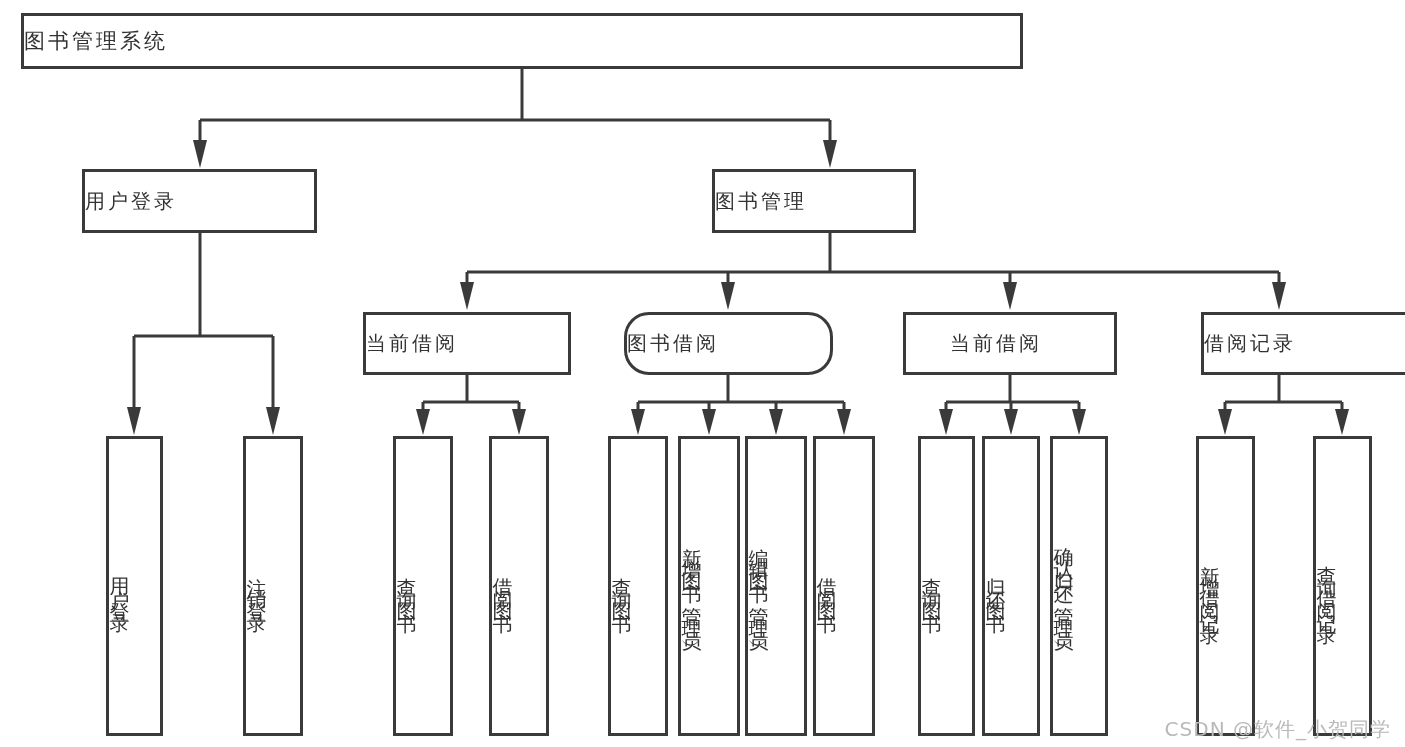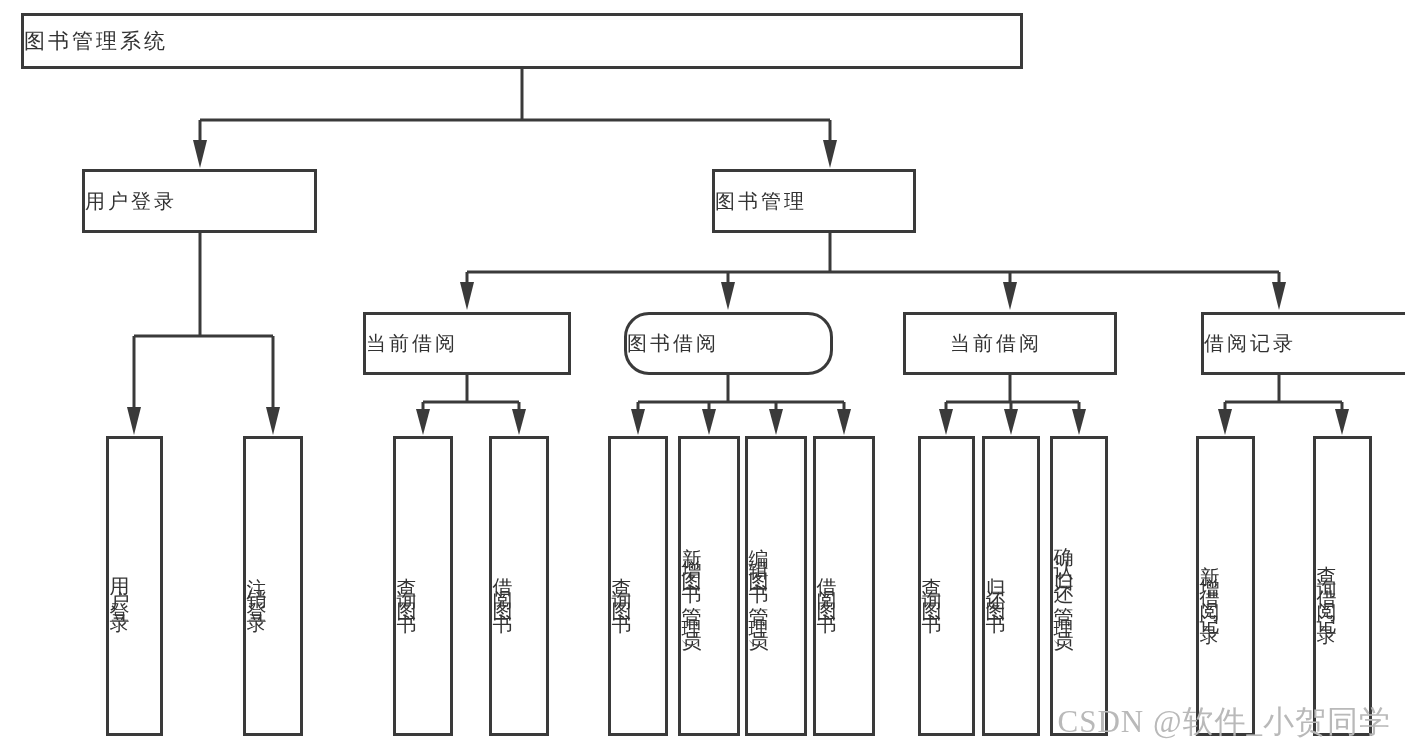--- a/index.html
+++ b/index.html
@@ -34,26 +34,25 @@
     writing-mode:vertical-rl;
     text-orientation:mixed;
     font-size:20px;
     letter-spacing:12px;
     line-height:1.1;
     white-space:nowrap;
   }
   .watermark{
     position:absolute;
     right:14px;bottom:4px;
-    font-size:31px;
+    font-size:20px;
     color:var(--wm);
     letter-spacing:1px;
     z-index:5;
     white-space:nowrap;
-    font-family:Liberation Serif, serif;
   }
 </style>
 </head>
 <body>
 
 <div class="canvas">
 
   <svg class="connectors" viewBox="0 0 1405 747">
 
     <path d="M522,69 V120"></path>

